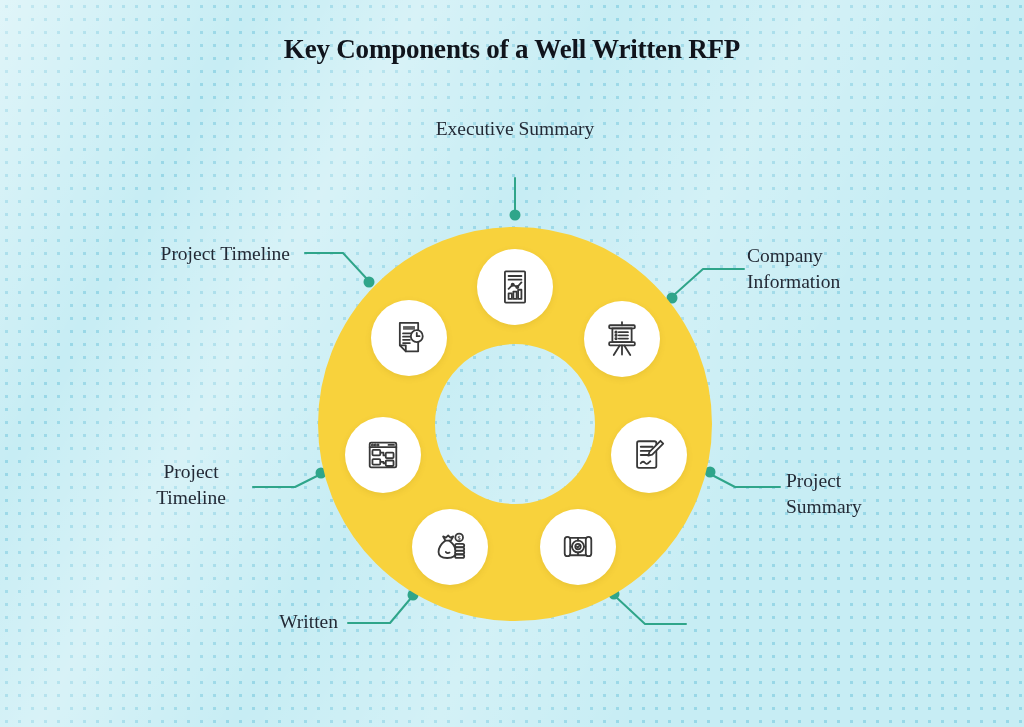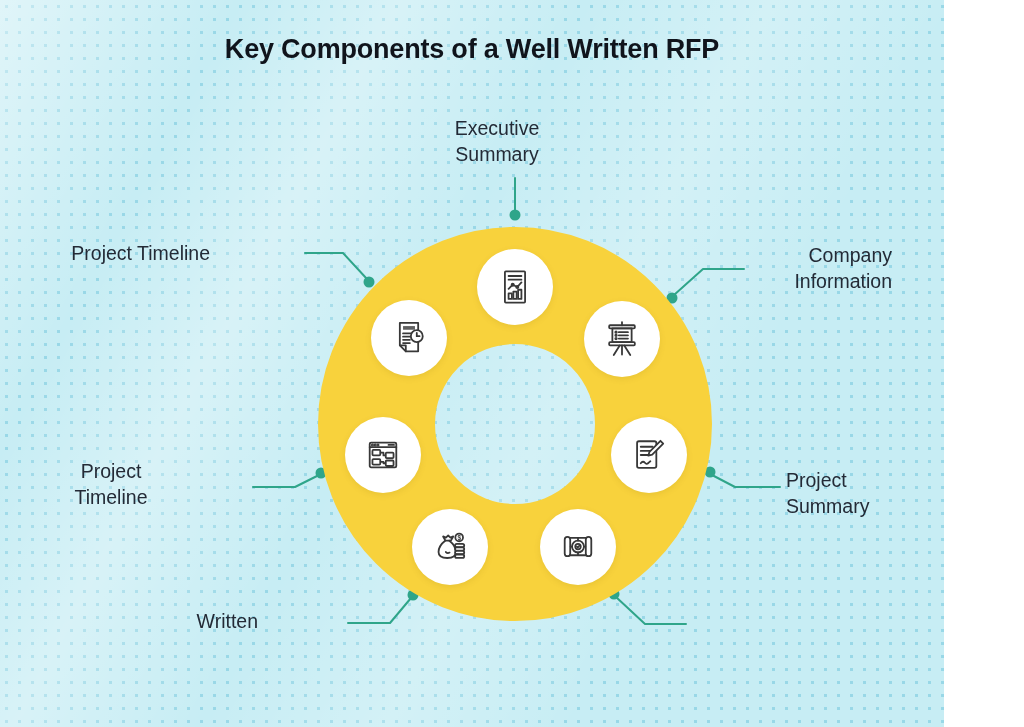--- a/index.html
+++ b/index.html
@@ -1,22 +1,22 @@
 <!DOCTYPE html>
 <html style="--background: #c7edf4; --ring: #f8d23c; --circle-fill: #ffffff; --icon-stroke: #383838; --connector: #2fa58a; --label-text: #232a36; --title-text: #10141c;"><head>
 <meta charset="utf-8">
 <style>
   :root{
     --background:#c7edf4; --ring:#f8d23c; --circle-fill:#ffffff;
     --icon-stroke:#383838; --connector:#2fa58a; --label-text:#232a36; --title-text:#10141c;
   }
   html,body{margin:0;padding:0;}
   .stage{
-    position:relative;width:944px;height:727px;overflow:hidden;
-    font-family:Liberation Sans, sans-serif;
+    position:relative;width:1024px;height:727px;overflow:hidden;
+    font-family:Liberation Serif, serif;
     background-color:var(--background);
     background-image:
       linear-gradient(118deg, rgba(255,255,255,0.45) 0%, rgba(255,255,255,0) 18%,
         rgba(255,255,255,0.30) 30%, rgba(255,255,255,0) 44%,
         rgba(255,255,255,0.22) 58%, rgba(255,255,255,0) 72%),
       radial-gradient(circle, rgba(90,185,212,0.42) 1.5px, rgba(0,0,0,0) 1.7px);
     background-size:100% 100%, 13px 13px;
   }
   .title{
     position:absolute;top:34px;left:0;width:100%;margin:0;text-align:center;
@@ -36,22 +36,22 @@
   }
   .node svg{width:44px;height:44px;color:var(--icon-stroke);}
   .node svg *{vector-effect:non-scaling-stroke;}
   .ic{fill:none;stroke:currentColor;stroke-width:1.8;stroke-linecap:round;stroke-linejoin:round;}
   .n0{left:477px;top:249px;} .n1{left:584px;top:301px;} .n2{left:611px;top:417px;}
   .n3{left:540px;top:509px;} .n4{left:412px;top:509px;} .n5{left:345px;top:417px;}
   .n6{left:371px;top:300px;}
   .label{
     position:absolute;color:var(--label-text);font-size:19.5px;line-height:1.33;font-weight:500;
   }
-  .l0{left:415px;top:116px;width:164px;text-align:center;}
-  .l1{left:747px;top:243px;width:145px;text-align:right;}
+  .l0{left:433px;top:116px;width:164px;text-align:center;}
+  .l1{left:747px;top:243px;width:145px;}
   .l2{left:786px;top:460px;width:120px;margin-top:8px;}
   .l3{left:696px;top:599px;width:155px;}
   .l4{right:686px;top:609px;white-space:nowrap;}
   .l5{right:776px;top:459px;width:114px;text-align:center;}
   .l6{right:734px;top:241px;white-space:nowrap;}
 </style>
 </head>
 <body>
 
 <div class="stage">

